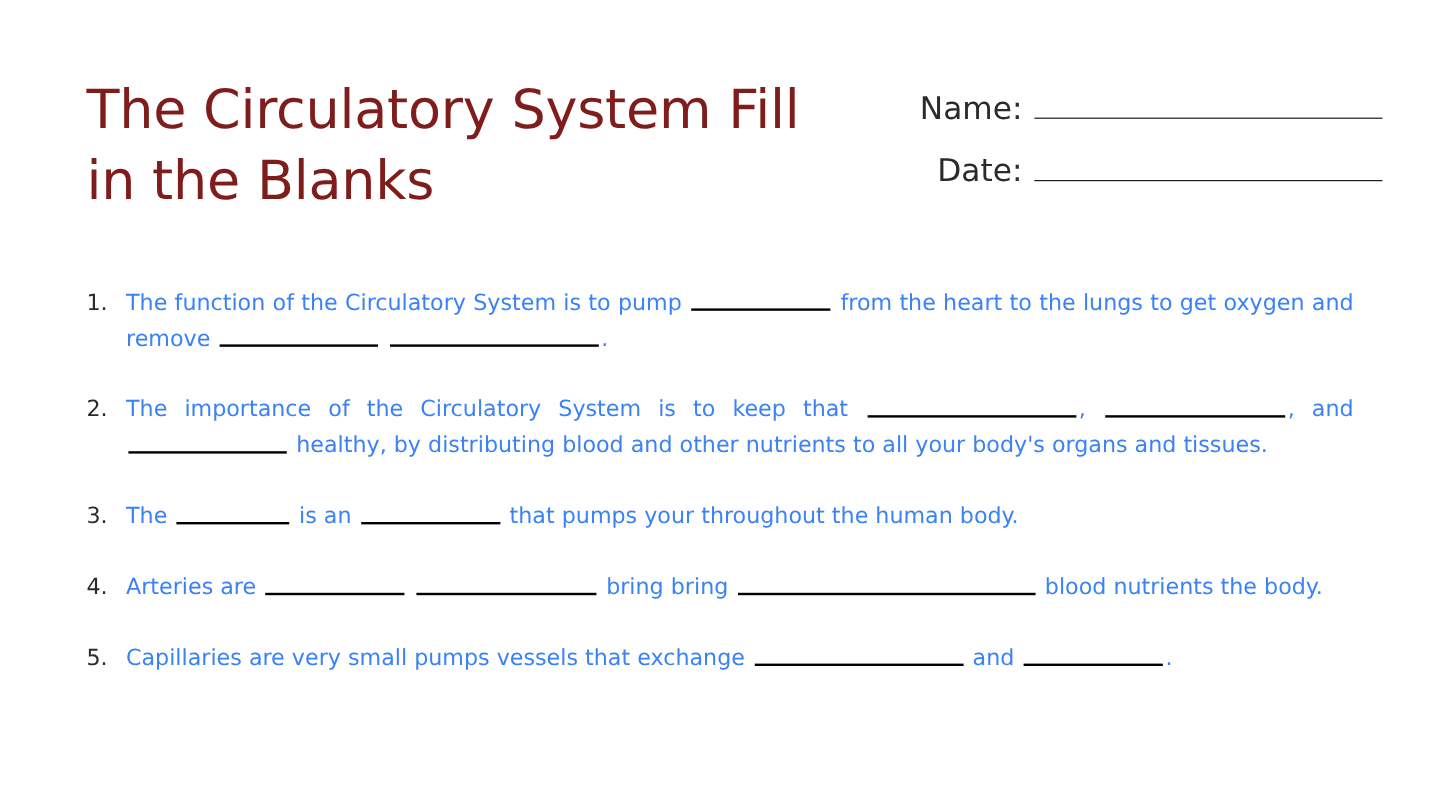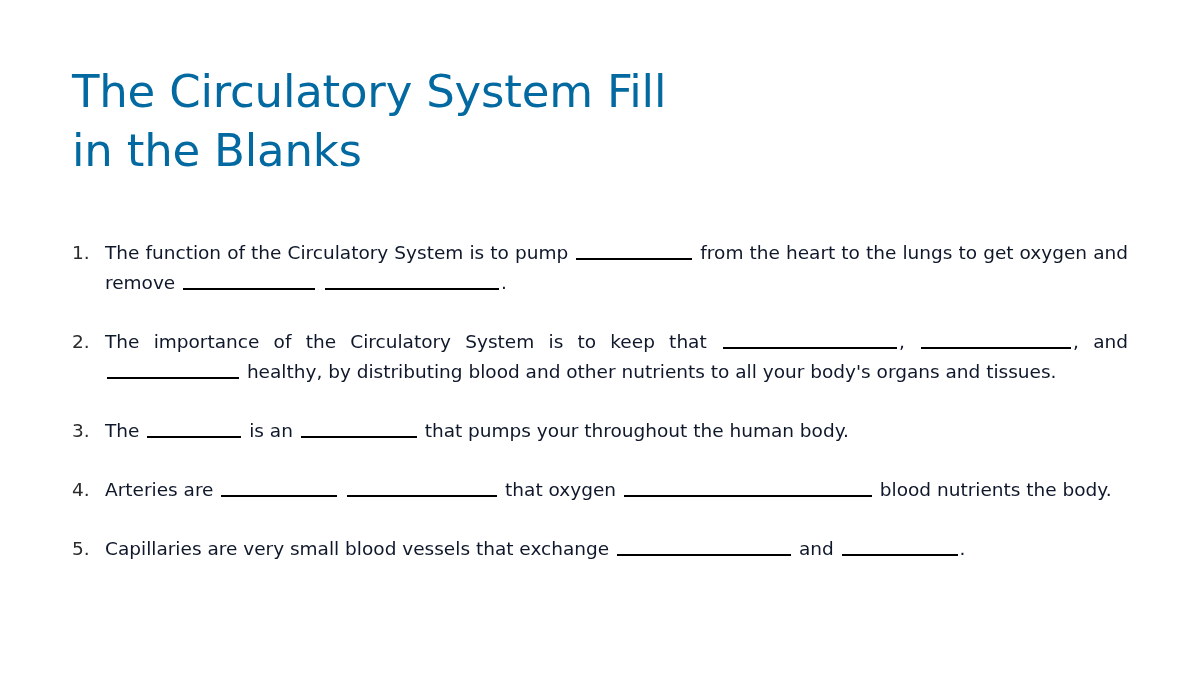--- a/index.html
+++ b/index.html
@@ -30,21 +30,21 @@
     top: 62px;
     right: 48px;
     display: flex;
     align-items: flex-start;
     justify-content: space-between;
   }
   .worksheet-title {
     font-size: 45px;
     line-height: 59px;
     font-weight: 400;
-    color: #0369a1;
+    color: #7f1d1d;
     letter-spacing: -0.2px;
     max-width: 600px;
     margin: 0;
   }
   .meta-fields {
     margin-top: 14px;
     width: 390px;
     flex: 0 0 auto;
   }
   .meta-row {
@@ -84,21 +84,21 @@
     flex: 0 0 33px;
     font-size: 18.5px;
     line-height: 30px;
     color: #2b2b2b;
     text-align: left;
   }
   .q-body {
     flex: 1 1 auto;
     font-size: 18.5px;
     line-height: 30px;
-    color: #0f172a;
+    color: #3b82f6;
     text-align: justify;
     text-justify: inter-word;
   }
 
   
   .blank {
     display: inline-block;
     border-bottom: 2.4px solid #000000;
     height: 16px;
     margin: 0 2px -1px 2px;
@@ -112,38 +112,48 @@
   .w-huge { width: 248px; }
 </style>
 </head>
 <body>
 
 <div class="page">
 
   <div class="header">
     <h1 class="worksheet-title">The Circulatory System Fill in the Blanks</h1>
 
+    <div class="meta-fields">
+      <div class="meta-row">
+        <span class="meta-label">Name:</span>
+        <span class="meta-line"></span>
+      </div>
+      <div class="meta-row">
+        <span class="meta-label">Date:</span>
+        <span class="meta-line"></span>
+      </div>
+    </div>
   </div>
 
   <ol class="questions" id="questions-list" style="list-style: none; margin: 0px; padding: 0px;">
       <li class="question">
         <span class="q-number">1.</span>
         <span class="q-body"><span>The function of the Circulatory System is to pump </span><span class="blank w-md"></span><span> from the heart to the lungs to get oxygen and remove </span><span class="blank w-lg"></span><span> </span><span class="blank w-xxl"></span><span>.</span></span>
       </li>
       <li class="question">
         <span class="q-number">2.</span>
         <span class="q-body"><span>The importance of the Circulatory System is to keep that </span><span class="blank w-xxl"></span><span>, </span><span class="blank w-xl"></span><span>, and </span><span class="blank w-lg"></span><span> healthy, by distributing blood and other nutrients to all your body's organs and tissues.</span></span>
       </li>
       <li class="question">
         <span class="q-number">3.</span>
         <span class="q-body"><span>The </span><span class="blank w-sm"></span><span> is an </span><span class="blank w-md"></span><span> that pumps your throughout the human body.</span></span>
       </li>
       <li class="question">
         <span class="q-number">4.</span>
-        <span class="q-body"><span>Arteries are </span><span class="blank w-md"></span><span> </span><span class="blank w-xl"></span><span> that oxygen </span><span class="blank w-huge"></span><span> blood nutrients the body.</span></span>
+        <span class="q-body"><span>Arteries are </span><span class="blank w-md"></span><span> </span><span class="blank w-xl"></span><span> bring bring </span><span class="blank w-huge"></span><span> blood nutrients the body.</span></span>
       </li>
       <li class="question">
         <span class="q-number">5.</span>
-        <span class="q-body"><span>Capillaries are very small blood vessels that exchange </span><span class="blank w-xxl"></span><span> and </span><span class="blank w-md"></span><span>.</span></span>
+        <span class="q-body"><span>Capillaries are very small pumps vessels that exchange </span><span class="blank w-xxl"></span><span> and </span><span class="blank w-md"></span><span>.</span></span>
       </li>
     </ol>
 
 </div>
 
 </body></html>

